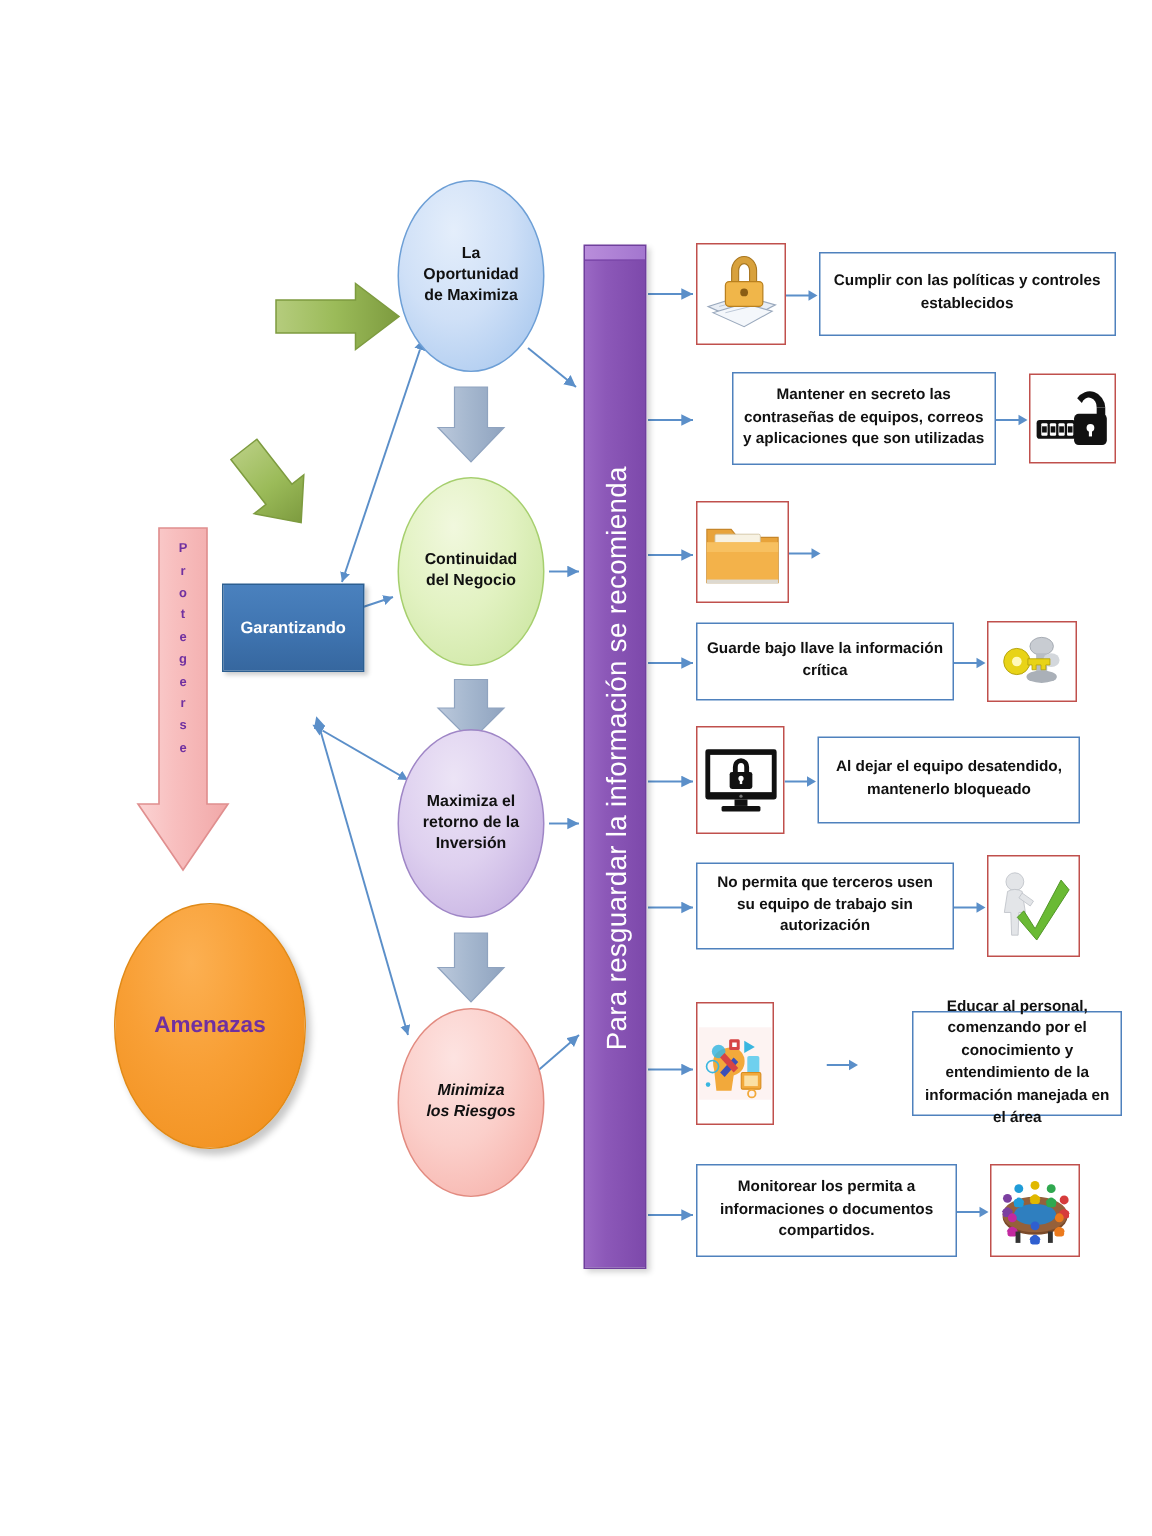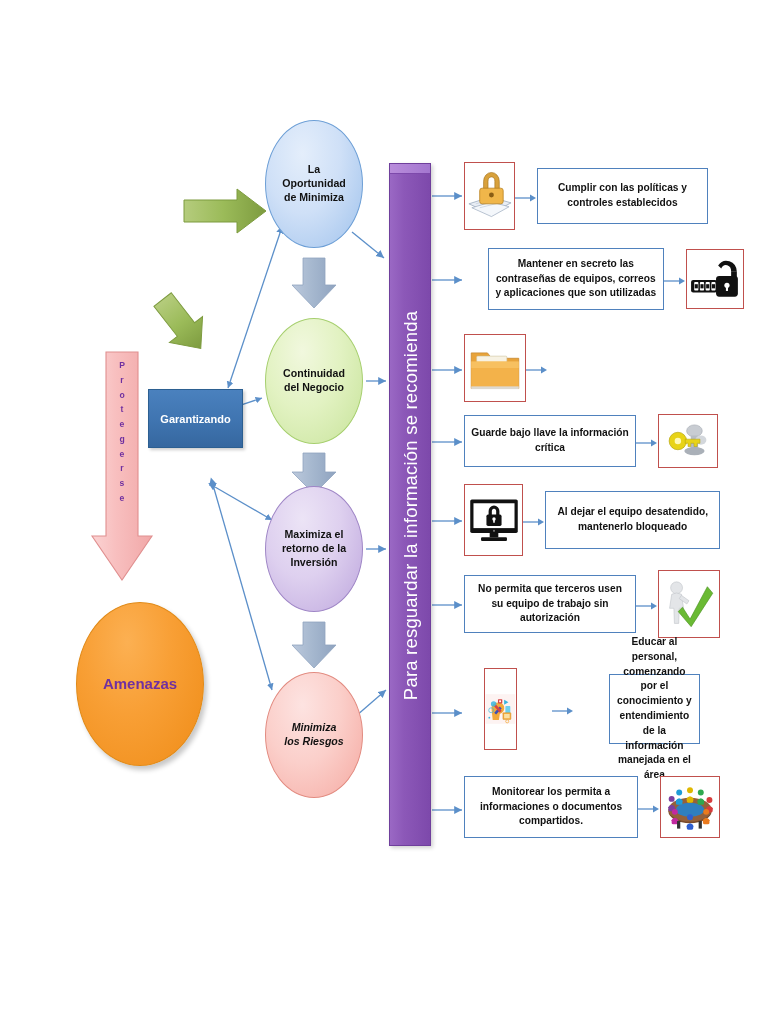--- a/index.html
+++ b/index.html
@@ -196,21 +196,21 @@
 
     <g>
       <path d="M106,352 L138,352 L138,536 L152,536 L122,580 L92,536 L106,536 Z" fill="url(#pnk)" stroke="#e08f8f" stroke-width="1.1"></path>
     </g>
   </svg>
 
 
   <div class="ellipse ell-oportunidad">
     <span style="white-space:pre-line">La
 Oportunidad
-de Minimiza</span>
+de Maximiza</span>
   </div>
 
   <div class="ellipse ell-maxima">
     <span style="white-space:pre-line">Maximiza el
 retorno de la
 Inversión</span>
   </div>
 
   <div class="ellipse ell-continuidad">
     <span style="white-space:pre-line">Continuidad
@@ -243,21 +243,21 @@
         <span>s</span>
         <span>e</span>
       </div>
   </div>
 
   <div class="banner">
     <div class="banner-label">Para resguardar la información se recomienda</div>
   </div>
 
   <div id="rows">
-      <div class="row" style="left: 464px; top: 162px; width: 244px;">
+      <div class="row" style="left: 464px; top: 162px; width: 280px;">
         <div class="iconbox" style="width: 60px; height: 68px;">
           <svg width="52" height="60" viewBox="0 0 100 100">
             <path d="M8,66 L52,52 L94,64 L52,86 Z" fill="#e9eef5" stroke="#9aa9bd" stroke-width="1.6"></path>
             <path d="M14,74 L54,62 L90,72 L54,92 Z" fill="#f4f7fb" stroke="#9aa9bd" stroke-width="1.4"></path>
             <path d="M22,66 L66,54" stroke="#b8c4d4" stroke-width="1.2"></path>
             <path d="M30,74 L70,64" stroke="#b8c4d4" stroke-width="1.2"></path>
             <path d="M38,20 a16,18 0 0 1 32,0 l0,16 -9,0 0,-16 a7,9 0 0 0 -14,0 l0,16 -9,0 z" fill="#d8a13c" stroke="#a8761f" stroke-width="1.4"></path>
             <rect x="30" y="34" width="48" height="32" rx="5" fill="#f0b64a" stroke="#b9801f" stroke-width="1.6"></rect>
             <circle cx="54" cy="48" r="5" fill="#8a5d14"></circle>
           </svg>
@@ -354,21 +354,21 @@
           </svg></div>
         <div class="iconbox" style="width: 62px; height: 68px;">
           <svg width="54" height="60" viewBox="0 0 100 100">
             <circle cx="27" cy="20" r="11" fill="#e3e5e8" stroke="#bcc0c6" stroke-width="1"></circle>
             <path d="M18,32 q9,-5 18,0 l4,26 -8,0 -1,28 -8,0 -1,-28 -8,0 z" fill="#e3e5e8" stroke="#bcc0c6" stroke-width="1"></path>
             <path d="M36,34 l14,10 -4,6 -14,-10 z" fill="#e3e5e8" stroke="#bcc0c6" stroke-width="1"></path>
             <path d="M38,56 L52,78 L84,18 L94,30 L54,92 L30,64 Z" fill="#6aba34" stroke="#4e9424" stroke-width="1.2"></path>
           </svg>
         </div>
       </div>
-      <div class="row" style="left: 484px; top: 668px; width: 216px; gap: 35px;">
+      <div class="row" style="left: 464px; top: 668px; width: 284px; gap: 35px;">
         <div class="iconbox" style="width: 70px; height: 82px;">
           <svg width="62" height="74" viewBox="0 0 100 100">
             <rect x="2" y="2" width="96" height="96" fill="#fdf3f2"></rect>
             <path d="M22,58 q-6,-22 14,-28 q20,-5 26,12 q3,18 -14,24 l-3,20 -20,0 z" fill="#f2a93b"></path>
             <circle cx="28" cy="34" r="9" fill="#39b6e0" opacity="0.85"></circle>
             <circle cx="20" cy="54" r="8" fill="none" stroke="#39b6e0" stroke-width="2.2"></circle>
             <rect x="42" y="18" width="14" height="14" rx="2" fill="#d64545"></rect>
             <path d="M46,22 l6,0 0,6 -6,0 z" fill="#fff"></path>
             <path d="M62,20 l14,8 -14,8 z" fill="#39b6e0"></path>
             <rect x="66" y="40" width="16" height="26" rx="2.5" fill="#6fd0ee"></rect>

